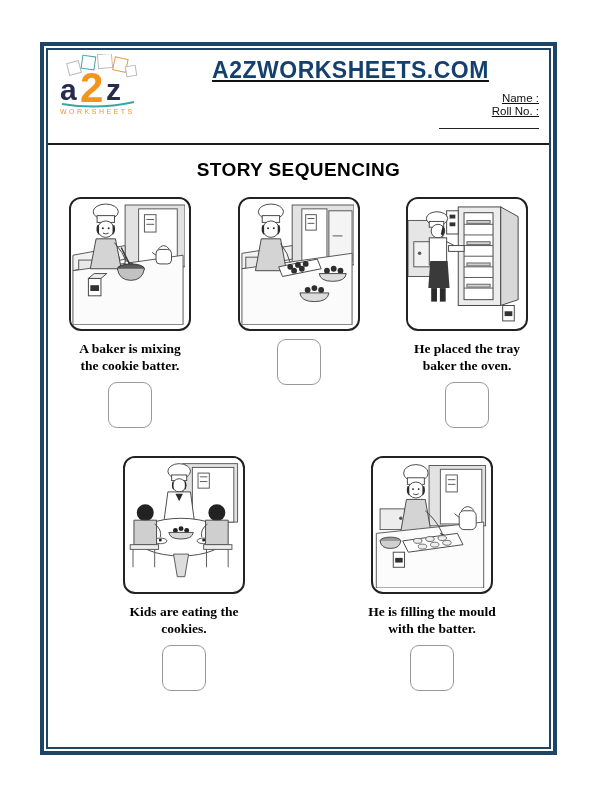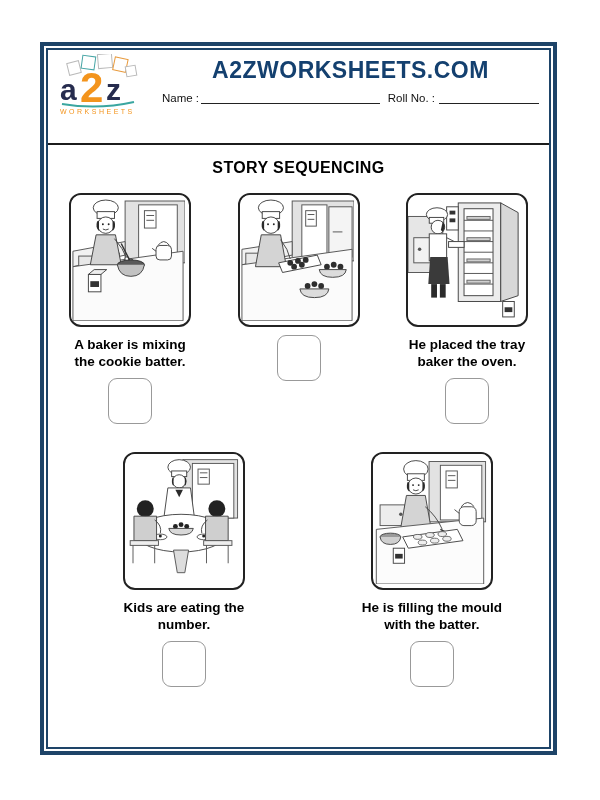--- a/index.html
+++ b/index.html
@@ -7,44 +7,44 @@
         font-family:"Liberation Sans",sans-serif;color:#111;overflow:hidden;}
   .frame{position:absolute;left:40px;top:42px;width:517px;height:713px;
          border:4px solid #1e4468;box-sizing:border-box;}
   .frame-inner{position:absolute;inset:2px;border:2px solid #1e4468;}
   .content{position:absolute;inset:0;padding:0;}
 
   
   .header{display:flex;height:89px;border-bottom:2px solid #1c1c1c;
           padding:4px 10px 0 10px;box-sizing:content-box;}
   .logo{width:100px;position:relative;flex:0 0 100px;}
-  .header-right{flex:1;display:flex;flex-direction:column;padding-left:4px;}
+  .header-right{flex:1;display:flex;flex-direction:column;padding-left:4px;text-decoration:underline;}
   .site-title{text-align:center;font-size:23px;font-weight:bold;color:#14406f;
               letter-spacing:.5px;margin-top:3px;}
-  .form-row{display:flex;align-items:flex-end;font-size:11.5px;color:#111;margin-top:8px;}
+  .form-row{display:flex;align-items:flex-end;font-size:11.5px;color:#111;margin-top:8px;flex-direction:column;}
   .form-row .lbl{white-space:nowrap;}
   .wline{display:inline-block;border-bottom:1px solid #222;height:11px;}
   .wl-name{flex:1;margin:0 8px 0 2px;}
   .wl-roll{width:100px;margin-left:4px;}
   .wl-class{width:90px;margin:0 10px 0 4px;}
   .wl-section{width:78px;margin:0 10px 0 6px;}
   .wl-date{flex:1;margin-left:4px;}
 
   
-  .ws-title{text-align:center;font-weight:bold;font-size:16px;letter-spacing:.4px;
+  .ws-title{text-align:center;font-weight:bold;font-size:19px;letter-spacing:.4px;
             margin-top:14px;color:#000;}
   .instruction{font-size:14px;margin:24px 0 0 8px;color:#111;}
 
   .row{display:flex;}
   .row1{justify-content:space-between;margin:16px 2px 0 2px;}
   .row2{margin-top:28px;}
   .row2 .card1{margin-left:56px;}
   .row2 .card2{margin-left:88px;justify-content:flex-end;}
 
-  .card{width:160px;display:flex;flex-direction:column;align-items:center;}
+  .card{width:160px;display:flex;flex-direction:column;align-items:center;font-family:Liberation Serif, serif;}
   .pic{width:118px;height:130px;border:2px solid #222;border-radius:12px;
        overflow:hidden;background:#fff;}
   .row2 .pic{height:134px;}
   .caption{margin-top:9px;font-weight:bold;font-size:13.5px;line-height:17px;
            text-align:center;white-space:pre-line;color:#000;}
   .abox{margin-top:8px;width:42px;height:44px;border:1.5px solid #999;
         border-radius:9px;background:#fff;}
   svg{display:block;}
 </style>
 </head>
@@ -265,21 +265,21 @@
 
                 <circle cx="96" cy="58" r="9" fill="#222"></circle>
                 <polygon points="84,66 108,66 108,92 84,92" fill="#cfcfcf" stroke="#444"></polygon>
                 <path d="M86,70 Q78,76 80,84" stroke="#444" fill="none"></path>
                 <rect x="82" y="92" width="30" height="5" fill="#eee" stroke="#555"></rect>
                 <line x1="85" y1="97" x2="85" y2="116" stroke="#555"></line>
                 <line x1="108" y1="97" x2="108" y2="116" stroke="#555"></line>
               </svg>
             </div>
             <div class="caption">Kids are eating the
-number.</div>
+cookies.</div>
             <div class="abox"></div>
           </div>
 
           <div class="card card2">
             <div class="pic">
               <svg width="114" height="130" viewBox="0 0 118 138">
                 <rect width="118" height="138" fill="#fff"></rect>
                 <rect x="58" y="8" width="60" height="64" fill="#e2e2e2" stroke="#555"></rect>
                 <rect x="70" y="12" width="44" height="58" fill="#fff" stroke="#555"></rect>
                 <rect x="76" y="18" width="12" height="18" fill="#fff" stroke="#555"></rect>

